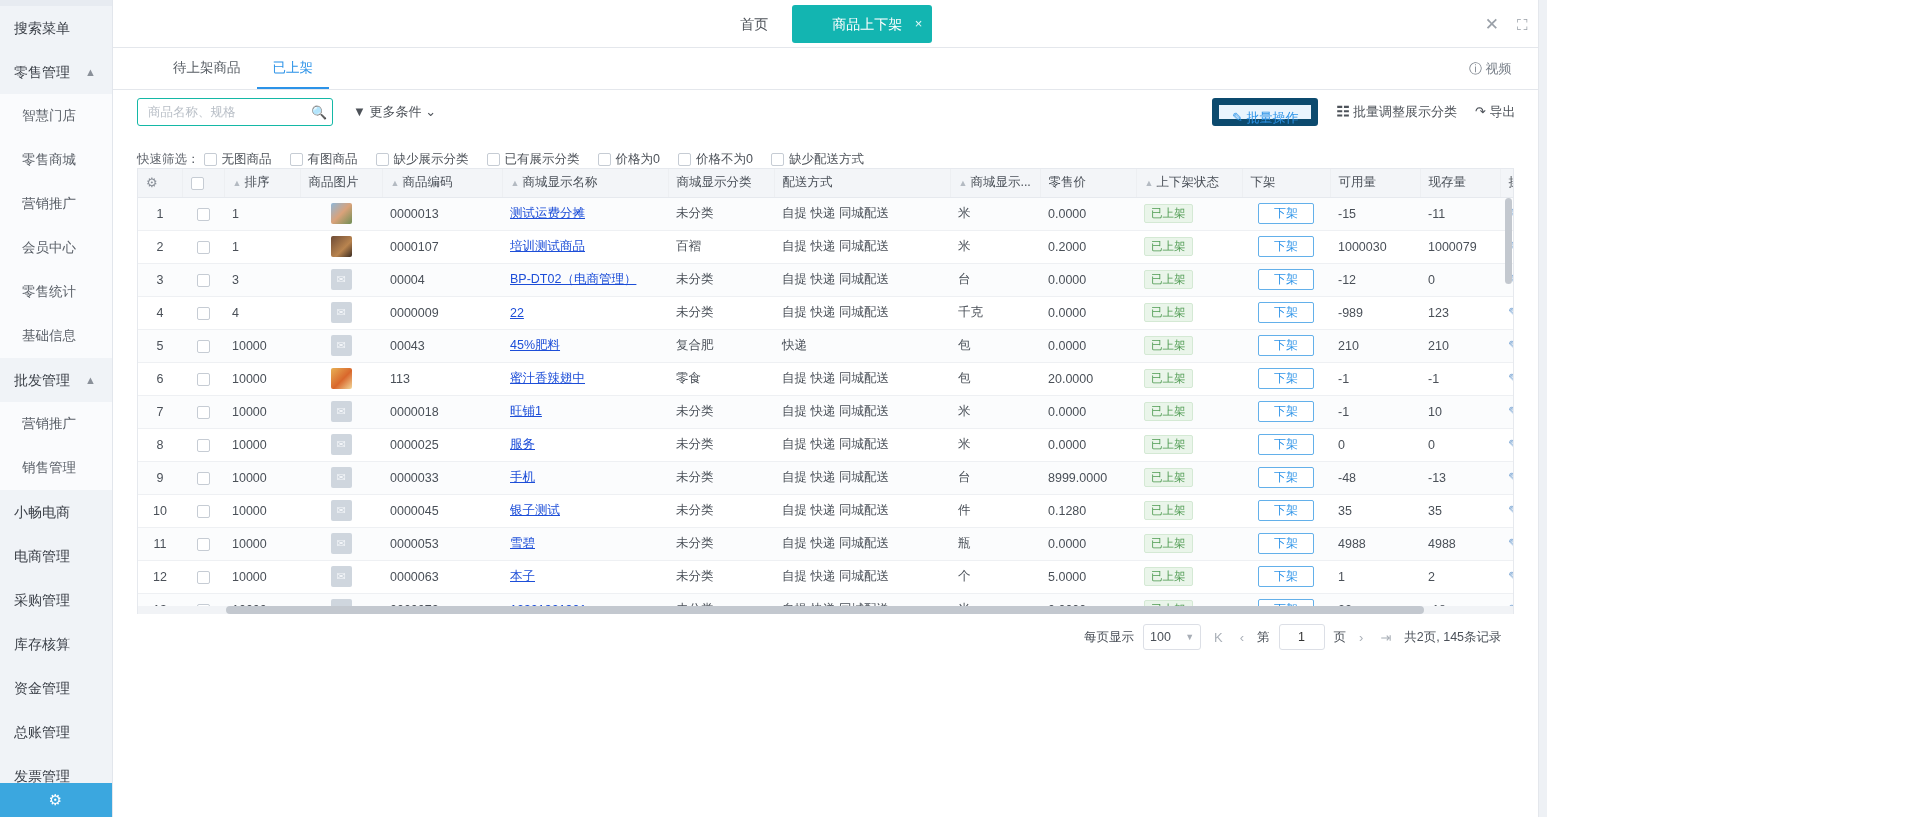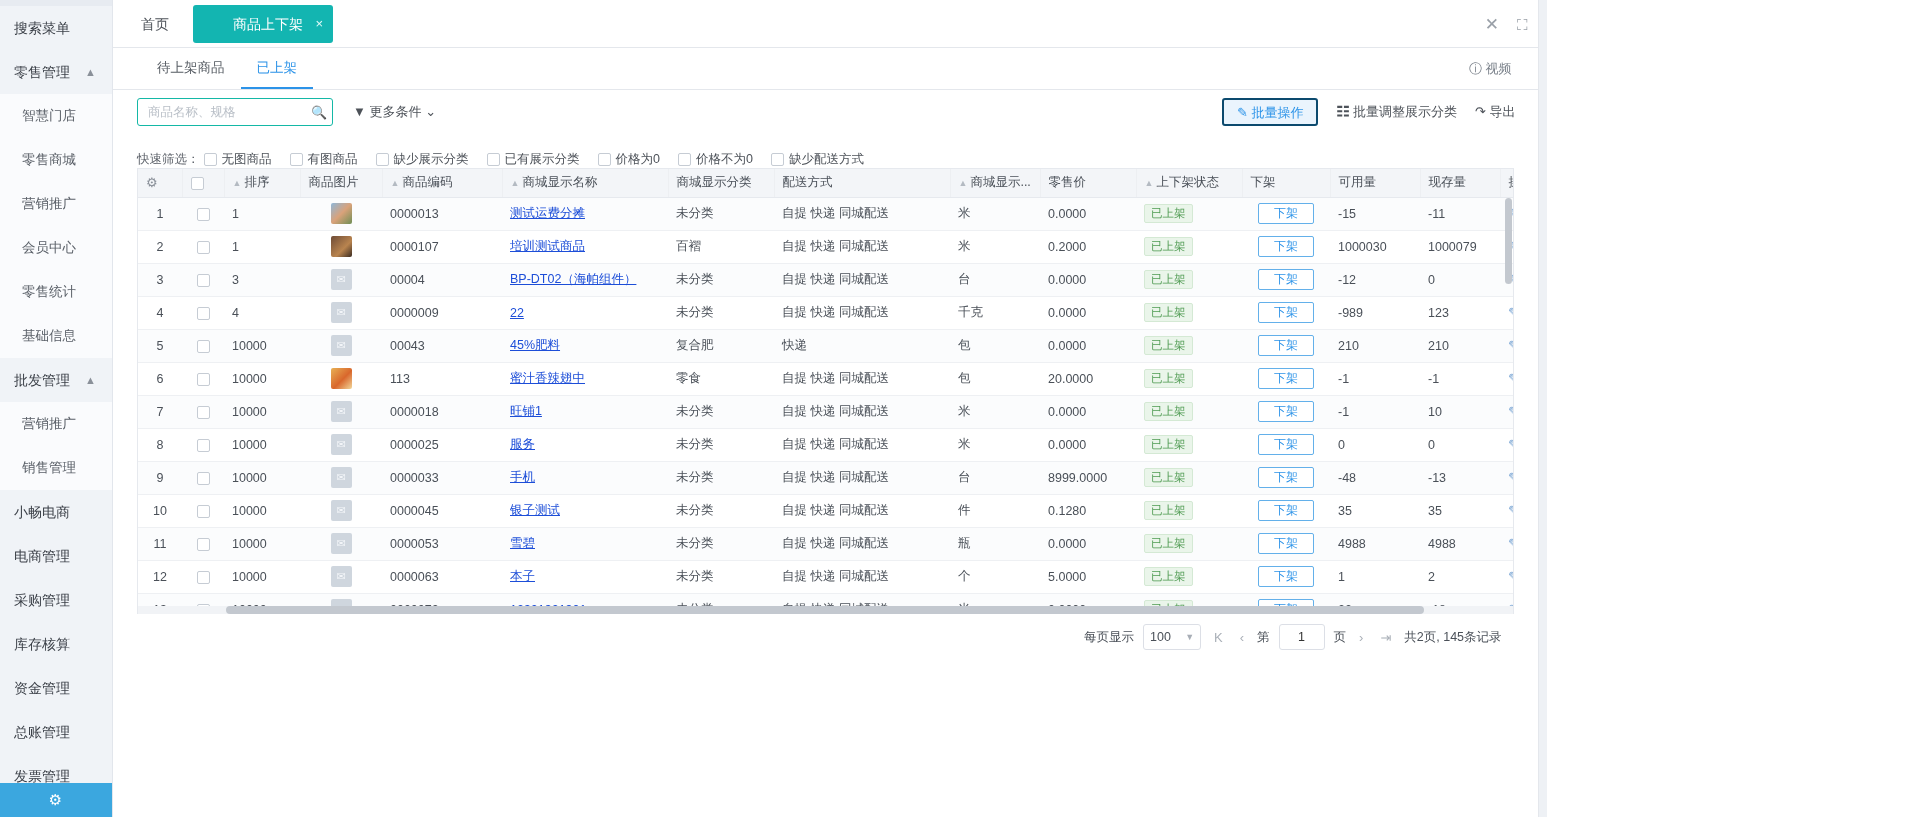--- a/index.html
+++ b/index.html
@@ -86,20 +86,21 @@
 
   
   .tabbar {
     height: 48px;
     border-bottom: 1px solid #e4e7ec;
     display: flex;
     align-items: center;
     padding-left: 10px;
     position: relative;
     background: #fff;
+    justify-content: center;
   }
   .tab {
     height: 38px;
     line-height: 38px;
     padding: 0 18px;
     font-size: 14px;
     color: #4d5259;
     border-radius: 3px;
     cursor: pointer;
     margin-right: 6px;
@@ -135,21 +136,21 @@
     line-height: 1;
   }
   .tb-icon.expand { font-size: 15px; }
 
   
   .subtabs {
     height: 42px;
     border-bottom: 1px solid #e4e7ec;
     display: flex;
     align-items: center;
-    padding-left: 28px;
+    padding-left: 44px;
     position: relative;
     background: #fff;
   }
   .subtab {
     height: 41px;
     line-height: 40px;
     padding: 0 16px;
     font-size: 13.5px;
     color: #555b62;
     cursor: pointer;
@@ -209,21 +210,21 @@
     right: 22px;
     top: 8px;
     display: flex;
     align-items: center;
     gap: 18px;
   }
   .btn-primary {
     height: 28px;
     line-height: 26px;
     padding: 0 13px;
-    border: 2px solid #0c4a6e;
+    border: 7px solid #0c4a6e;
     color: #2c93e8;
     background: #eaf4fd;
     border-radius: 3px;
     font-size: 13px;
     cursor: pointer;
     white-space: nowrap;
   }
   .link-btn {
     font-size: 13px;
     color: #4d5259;
@@ -666,21 +667,21 @@
               <td>1000030</td>
               <td>1000079</td>
               <td><span class="op-ic">✎</span><span class="op-ic">↗</span></td>
             </tr>
             <tr class="odd">
               <td class="c-center">3</td>
               <td class="c-center"><span class="chk"></span></td>
               <td>3</td>
               <td class="c-center"><span class="thumb placeholder"></span></td>
               <td>00004</td>
-              <td><span class="prod-link">BP-DT02（海帕组件）</span></td>
+              <td><span class="prod-link">BP-DT02（电商管理）</span></td>
               <td>未分类</td>
               <td>自提 快递 同城配送</td>
               <td>台</td>
               <td>0.0000</td>
               <td><span class="badge-on">已上架</span></td>
               <td class="c-center"><span class="btn-off">下架</span></td>
               <td>-12</td>
               <td>0</td>
               <td><span class="op-ic">✎</span><span class="op-ic">↗</span></td>
             </tr>

